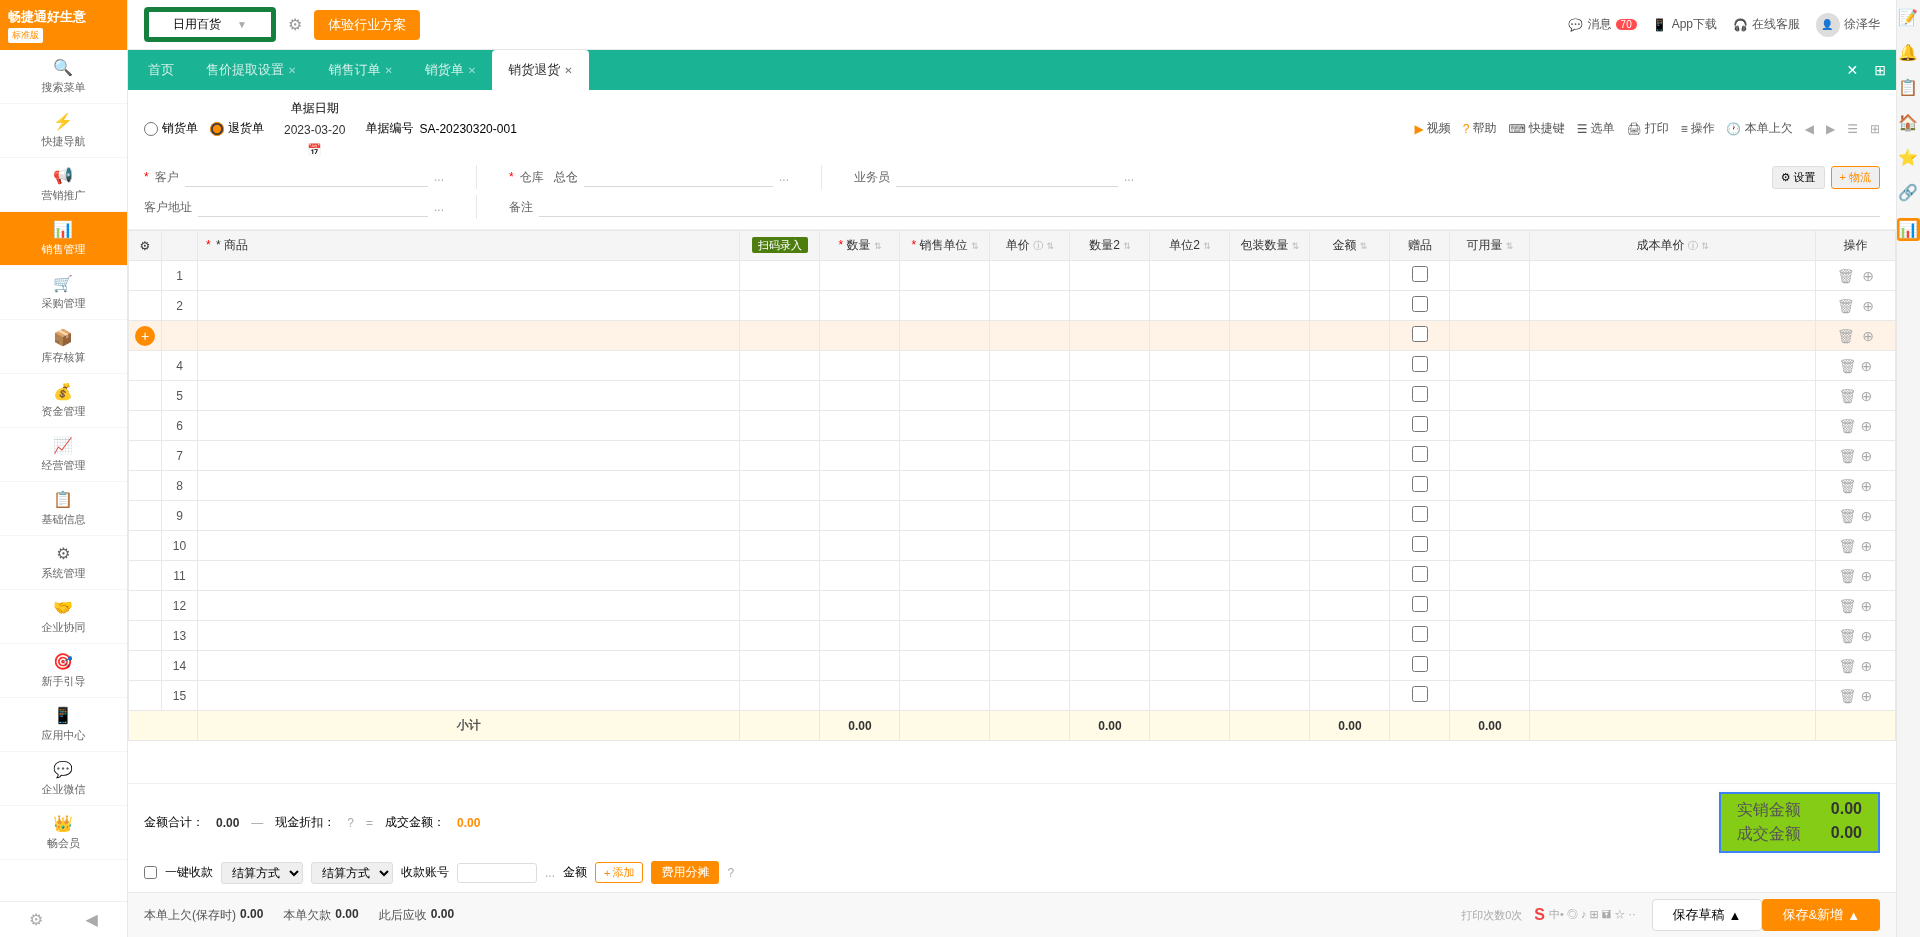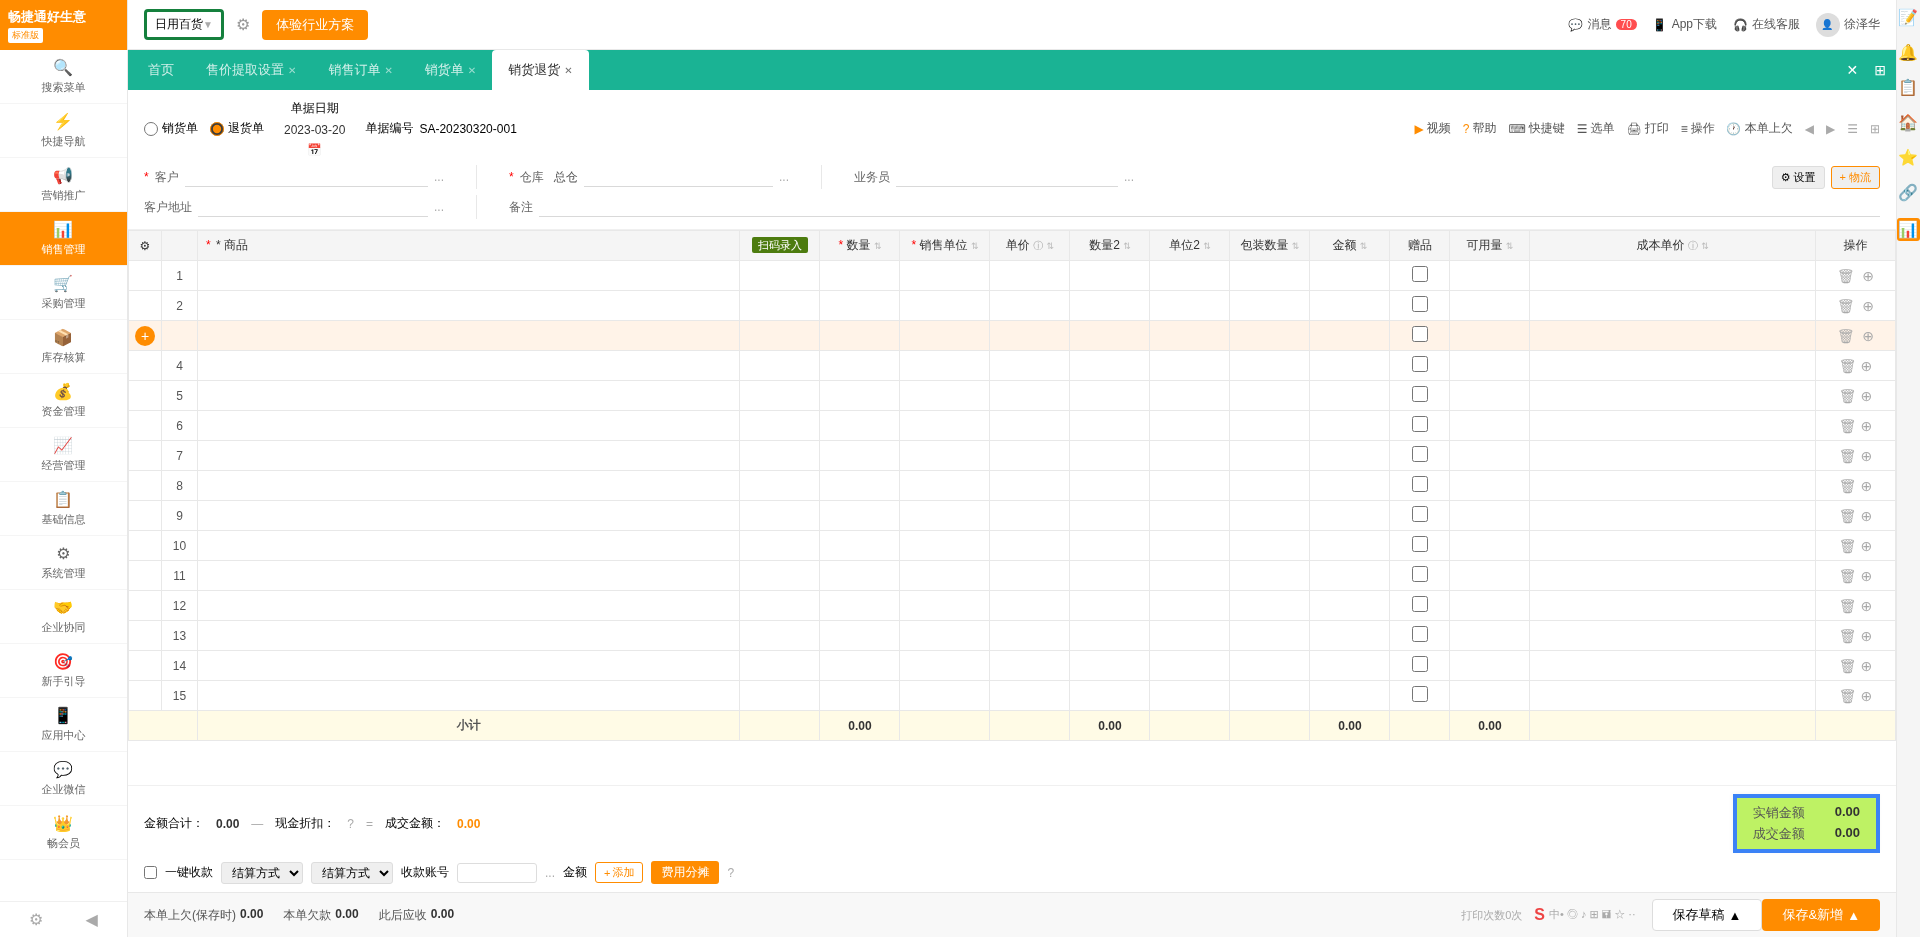--- a/index.html
+++ b/index.html
@@ -12,21 +12,21 @@
     .sidebar-item.active { background: #ff8c00; color: white; }
     .sidebar-item .icon { font-size: 16px; }
     .sidebar-bottom { margin-top: auto; display: flex; align-items: center; justify-content: space-around; padding: 8px; border-top: 1px solid #f0f0f0; }
 
     
     .main { flex: 1; display: flex; flex-direction: column; height: 937px; overflow: hidden; }
 
     
     .topbar { background: white; height: 50px; display: flex; align-items: center; justify-between; padding: 0 16px; border-bottom: 1px solid #e8e8e8; gap: 12px; flex-shrink: 0; }
     .topbar-left { display: flex; align-items: center; gap: 12px; flex: 1; }
-    .topbar-select { display: flex; align-items: center; gap: 0; border: 3px solid #15803d; border-radius: 4px; padding: 4px 8px; font-size: 12px; cursor: pointer; }
+    .topbar-select { display: flex; align-items: center; gap: 16px; border: 5px solid #15803d; border-radius: 4px; padding: 4px 24px; font-size: 12px; cursor: pointer; }
     .topbar-gear { color: #999; cursor: pointer; font-size: 16px; }
     .topbar-trial-btn { background: #ff8c00; color: white; border: none; border-radius: 4px; padding: 6px 14px; cursor: pointer; font-size: 13px; }
     .topbar-right { display: flex; align-items: center; gap: 16px; }
     .topbar-icon-item { display: flex; align-items: center; gap: 4px; cursor: pointer; color: #555; font-size: 12px; }
     .badge { background: #ff4d4f; color: white; border-radius: 10px; padding: 0 5px; font-size: 10px; min-width: 16px; text-align: center; }
     .avatar { width: 24px; height: 24px; background: #ddd; border-radius: 50%; display: flex; align-items: center; justify-content: center; font-size: 10px; }
 
     
     .tabs { background: #1ab394; display: flex; align-items: center; height: 40px; flex-shrink: 0; padding: 0 4px; }
     .tab { display: flex; align-items: center; gap: 4px; padding: 8px 16px; cursor: pointer; color: rgba(255,255,255,0.8); font-size: 13px; border-radius: 4px 4px 0 0; height: 100%; justify-content: flex-end; }
@@ -714,21 +714,21 @@
       <div class="footer-row1">
         <span>金额合计：</span>
         <span style="color:#333;font-weight:bold;">0.00</span>
         <span class="footer-dash">—</span>
         <span>现金折扣：</span>
         <span style="color:#aaa;cursor:pointer;">?</span>
         <span class="footer-eq">=</span>
         <span>成交金额：</span>
         <span style="color:#ff8c00;font-weight:bold;">0.00</span>
 
-        <div style="margin-left:auto;background:#bef264;border:4px solid #3b82f6;padding:6px 16px;font-size:13px;box-shadow:-1px -1px 4px rgba(0,0,0,0.04);">
+        <div style="margin-left:auto;background:#84cc16;border:2px solid #3b82f6;padding:6px 16px;font-size:16px;box-shadow:-1px -1px 4px rgba(0,0,0,0.04);">
           <div style="display:flex;justify-content:space-between;gap:30px;margin-bottom:3px;">
             <span style="color:#555;">实销金额</span>
             <span style="color:#333;font-weight:bold;">0.00</span>
           </div>
           <div style="display:flex;justify-content:space-between;gap:30px;">
             <span style="color:#555;">成交金额</span>
             <span style="color:#333;font-weight:bold;">0.00</span>
           </div>
         </div>
       </div>

